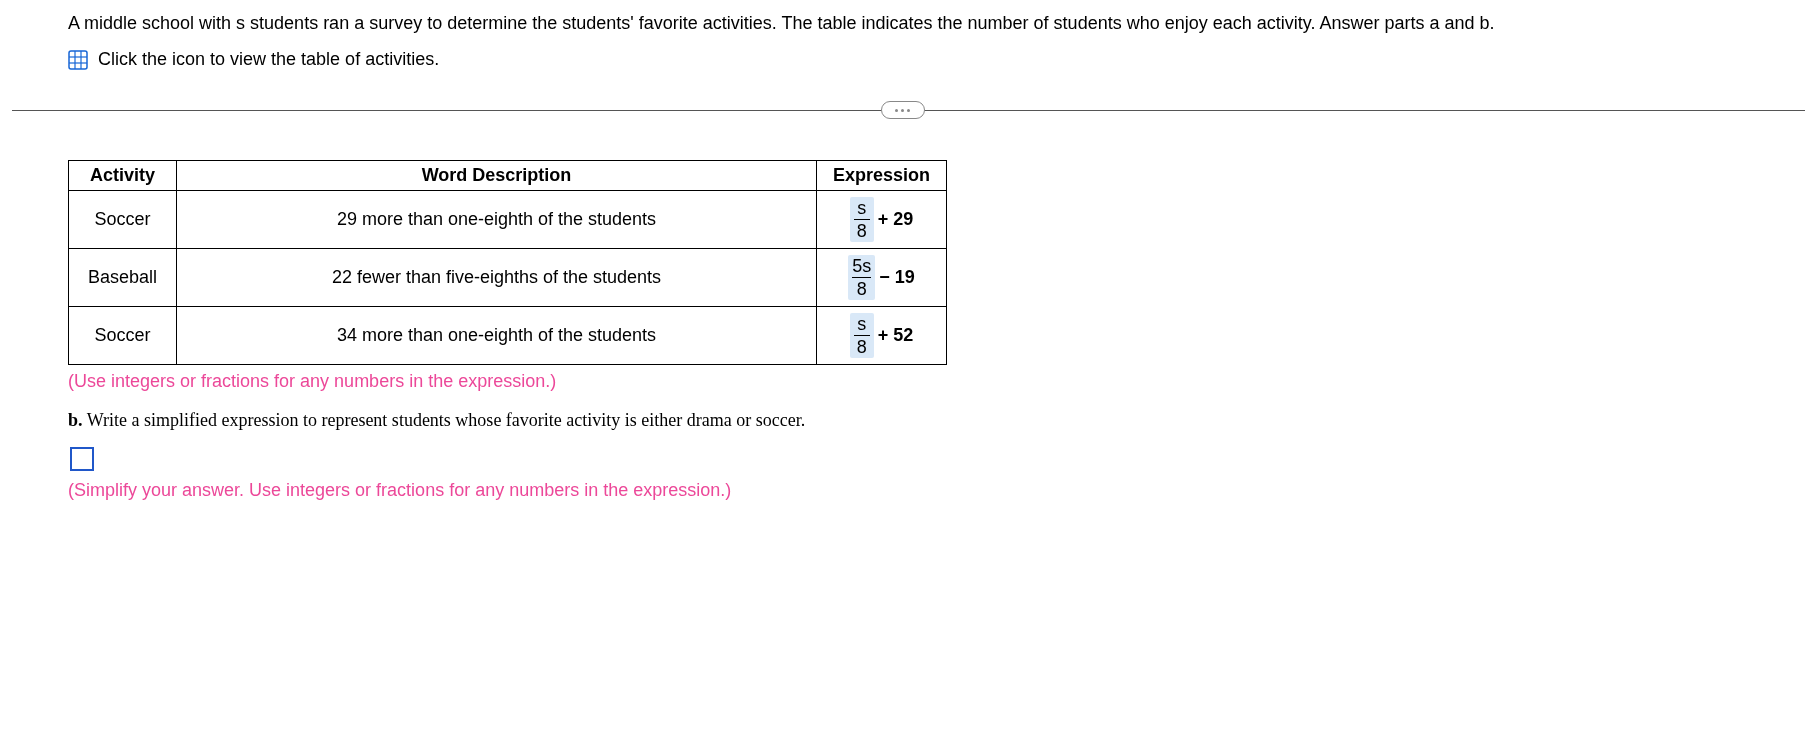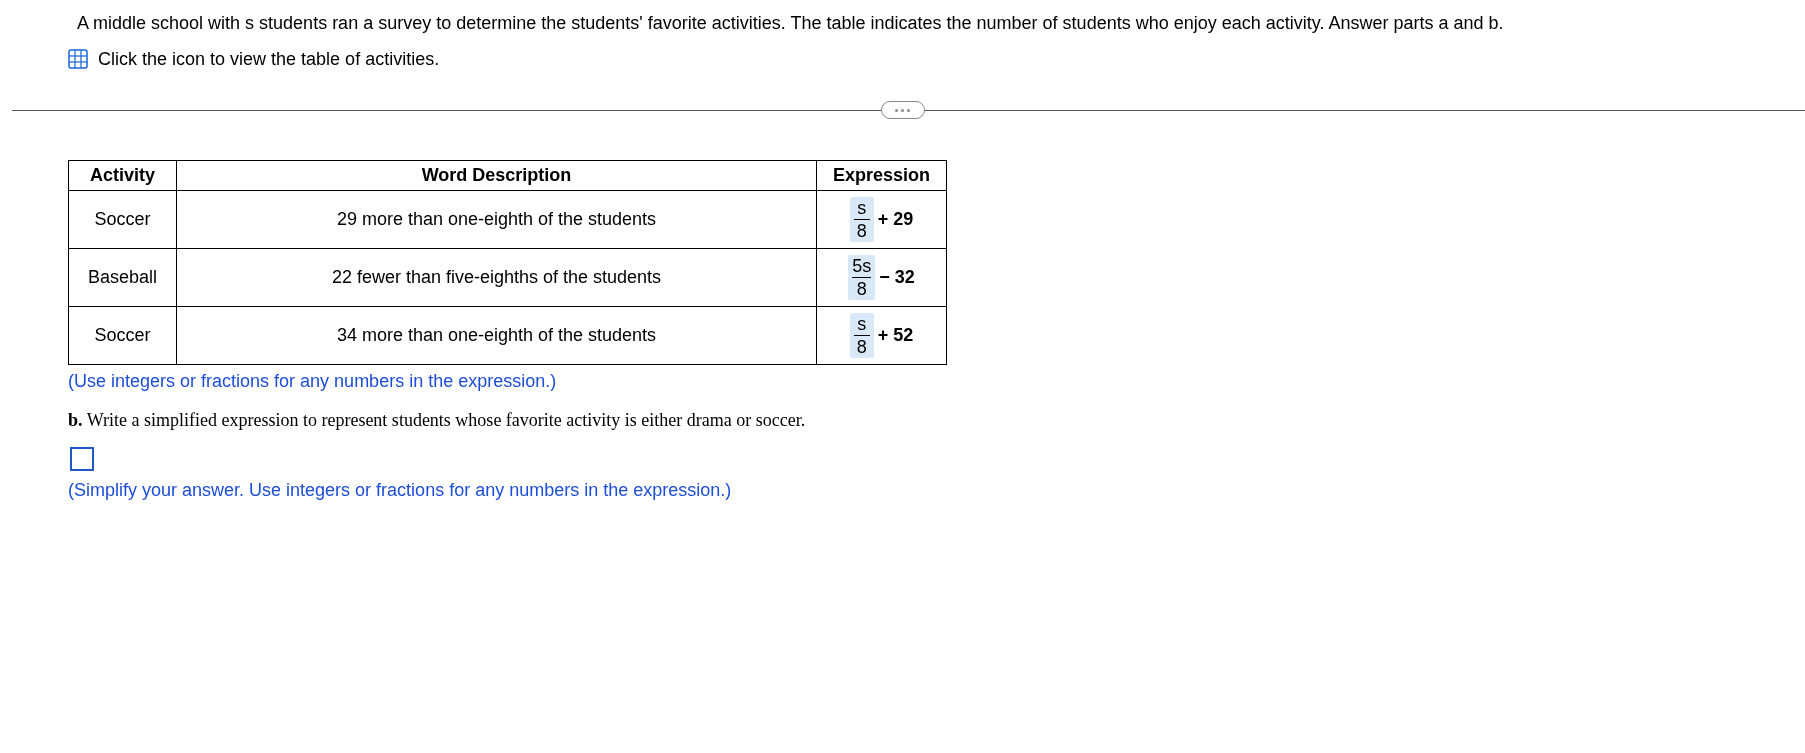--- a/index.html
+++ b/index.html
@@ -17,24 +17,24 @@
     .container {
       width: 1805px;
       position: relative;
     }
     .content-block {
       padding: 0 60px 0 68px;
     }
     .intro-text {
       line-height: 1.5;
       margin-bottom: 12px;
-      margin-left: 9px;
     }
     .icon-link-row {
       display: flex;
+      align-items: center;
       gap: 10px;
       margin-bottom: 20px;
     }
     .table-icon {
       width: 20px;
       height: 20px;
       flex-shrink: 0;
     }
     .divider-row {
       position: relative;
@@ -134,21 +134,21 @@
       margin: 1px 0;
     }
     .frac .den {
       padding-top: 1px;
     }
     .op-rest {
       font-size: 18px;
       font-weight: bold;
     }
     .hint-text {
-      color: #1d4ed8;
+      color: #ec4899;
       margin-bottom: 18px;
     }
     .part-b {
       margin-bottom: 16px;
       font-family: Liberation Serif, serif;
     }
     .answer-box {
       width: 24px;
       height: 24px;
       border: 2px solid #2057c9;
@@ -218,21 +218,21 @@
         <tr>
           <td>Baseball</td>
           <td>22 fewer than five-eighths of the students</td>
           <td class="expr-cell">
             <span class="expr-wrap">
               <span class="frac">
                 <span class="num">5s</span>
                 <span class="bar"></span>
                 <span class="den">8</span>
               </span>
-              <span class="op-rest"> − 32</span>
+              <span class="op-rest"> − 19</span>
             </span>
           </td>
         </tr>
         <tr>
           <td>Soccer</td>
           <td>34 more than one-eighth of the students</td>
           <td class="expr-cell">
             <span class="expr-wrap">
               <span class="frac">
                 <span class="num">s</span>

